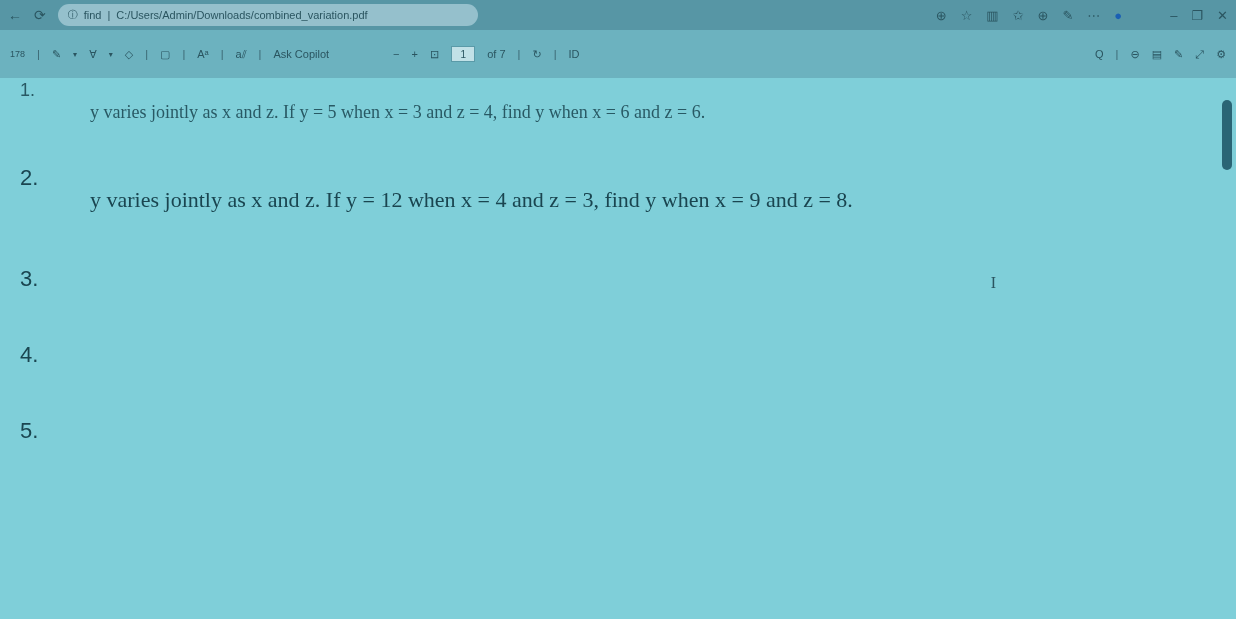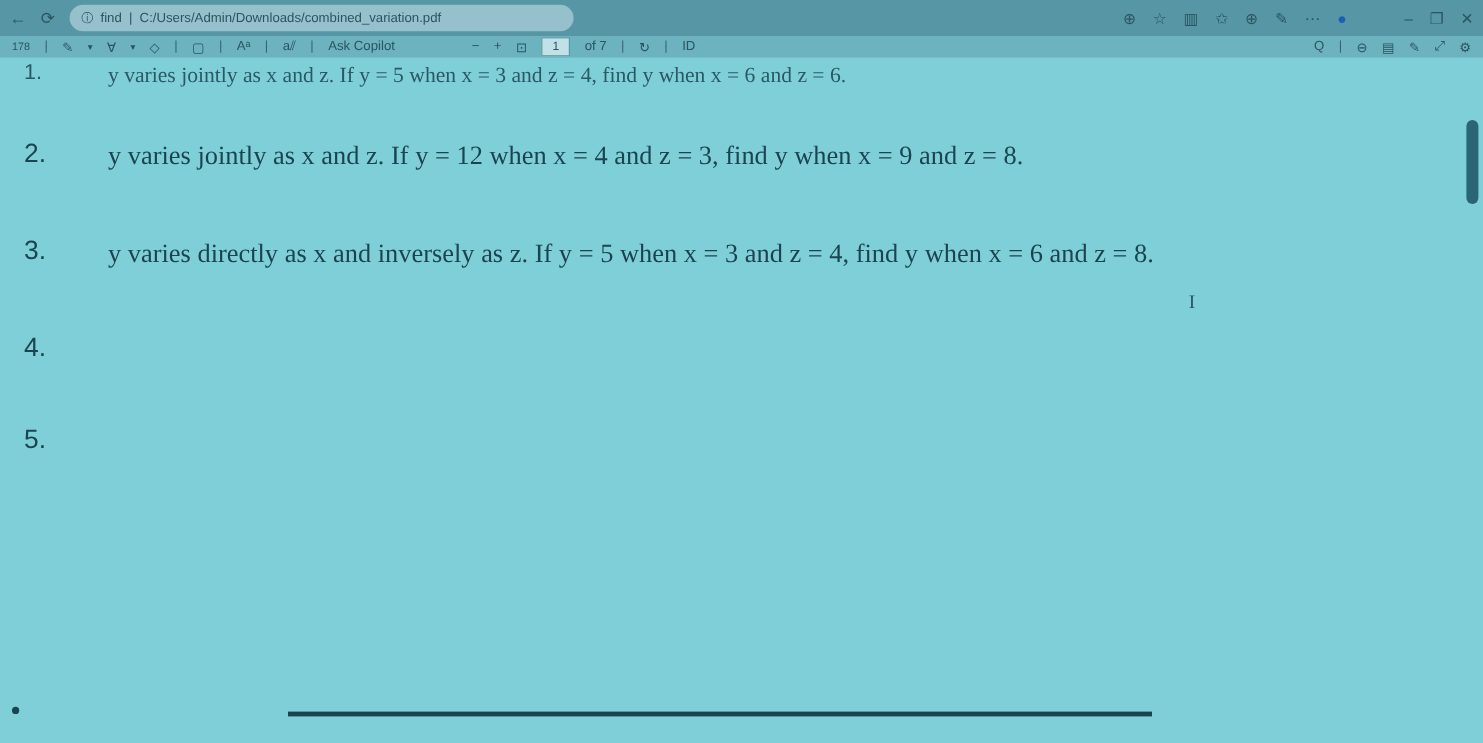--- a/index.html
+++ b/index.html
@@ -49,21 +49,21 @@
       margin-left: auto;
       display: flex;
       gap: 14px;
       align-items: center;
       font-family: Arial, sans-serif;
       color: #2a5560;
       font-size: 13px;
     }
     .pdf-toolbar {
       background: rgba(100, 165, 180, 0.7);
-      height: 18px;
+      height: 48px;
       display: flex;
       align-items: center;
       padding: 0 10px;
       gap: 12px;
       font-family: Arial, sans-serif;
       font-size: 11px;
       color: #2a5560;
     }
     .pdf-tool {
       cursor: pointer;
@@ -98,20 +98,21 @@
     }
     .problem-num {
       font-size: 22px;
       min-width: 30px;
       flex-shrink: 0;
     }
     .problem-text {
       font-size: 22px;
       line-height: 1.4;
       font-family: "Comic Sans MS", cursive;
+      margin-top: 20px;
     }
     .p1 {
       margin-top: 2px;
       font-size: 18px;
       opacity: 0.85;
     }
     .p1 .problem-text {
       font-size: 18px;
     }
     .p1 .problem-num {
@@ -231,21 +232,20 @@
 
   <div class="problem p2">
     <div class="problem-num">2.</div>
     <div class="problem-text">y varies jointly as x and z.  If y = 12 when x = 4 and z = 3, find y when x = 9 and z = 8.</div>
   </div>
 
   <div class="cursor-mark">I</div>
 
   <div class="problem p3">
     <div class="problem-num">3.</div>
-    <div class="problem-text">y varies directly as x and inversely as z.  If y = 5 when x = 3 and z = 4, find y when x = 6   and z = 8.</div>
   </div>
 
   <div class="problem p4">
     <div class="problem-num">4.</div>
   </div>
 
   <div class="problem p5">
     <div class="problem-num">5.</div>
   </div>
 

